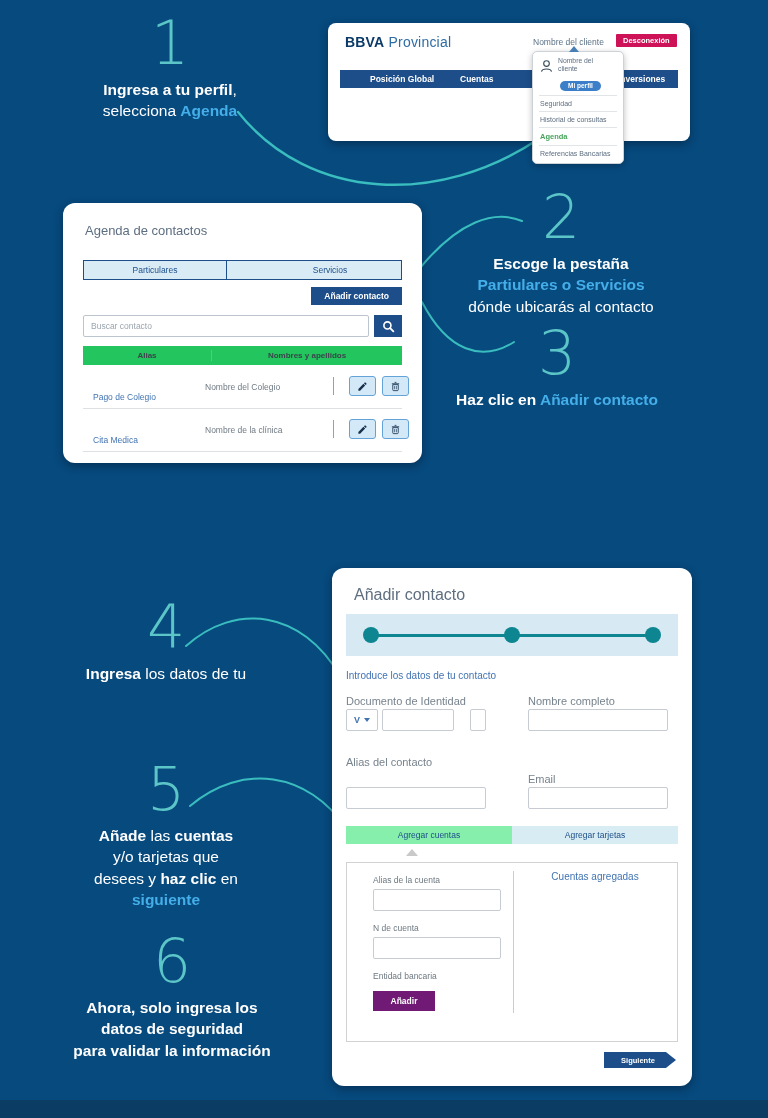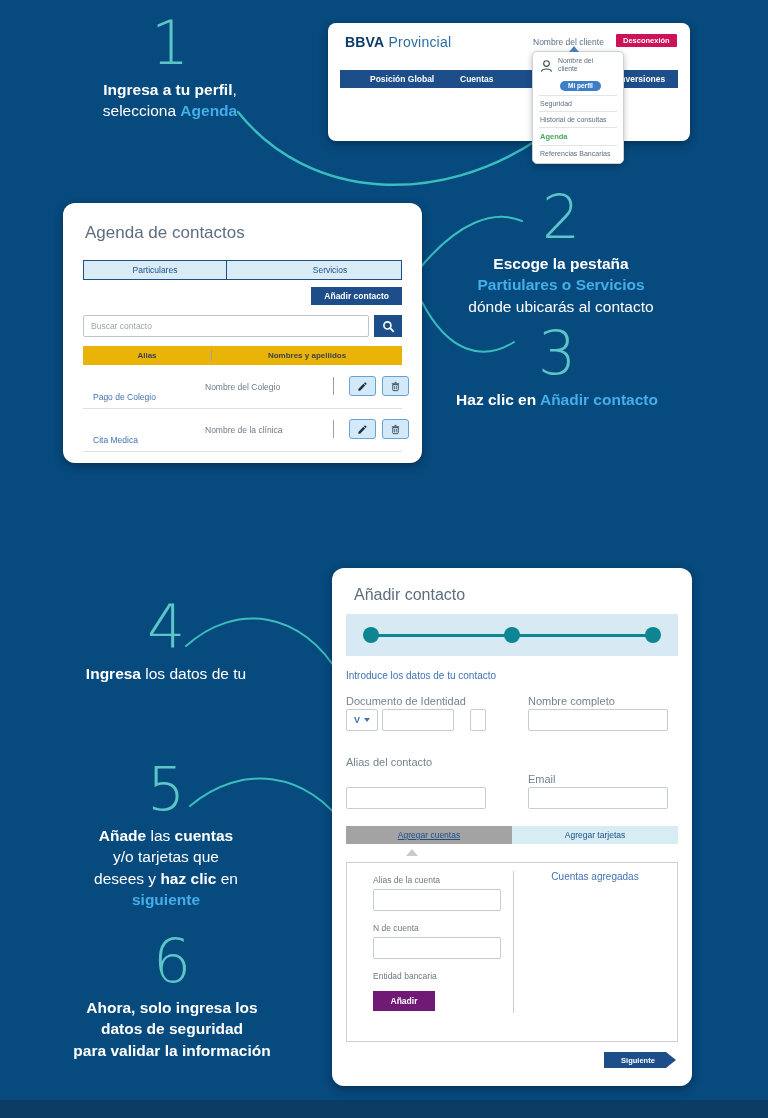--- a/index.html
+++ b/index.html
@@ -33,30 +33,30 @@
   .dd-pointer{position:absolute;left:36px;top:-6px;width:0;height:0;border-left:5px solid transparent;border-right:5px solid transparent;border-bottom:6px solid #4a7fb5;}
   .dd-user{display:flex;align-items:flex-start;}
   .dd-user svg{flex:0 0 auto;margin-top:1px;}
   .dd-user-name{font-size:6.8px;color:#5d6e80;line-height:1.25;margin-left:4px;width:44px;}
   .dd-pill{display:inline-block;margin:2px 0 4px 21px;background:#3d7ec9;color:#fff;font-size:6.5px;font-weight:bold;padding:1.5px 8px;border-radius:7px;cursor:pointer;}
   .dd-item{border-top:1px solid #e2e5e8;font-size:7px;color:#5d6e80;padding:4px 1px;cursor:pointer;}
   .dd-item.active{color:#48a45c;font-weight:bold;font-size:7.5px;}
 
   
   .agenda-card{left:63px;top:203px;width:359px;height:260px;}
-  .card-title{position:absolute;left:22px;top:20px;font-size:17px;color:#5d6e80;}
+  .card-title{position:absolute;left:22px;top:20px;font-size:13px;color:#5d6e80;}
   .ag-tabs{position:absolute;left:20px;top:57px;width:319px;height:20px;display:flex;border:1px solid #1d4e89;background:#d9ecf6;box-sizing:border-box;gap:32px;}
   .ag-tab{flex:1;text-align:center;line-height:18px;font-size:8.5px;color:#1d4e89;cursor:pointer;}
   .ag-tab:first-child{border-right:1px solid #1d4e89;}
   .ag-add-btn{position:absolute;right:20px;top:84px;background:#1d4e89;color:#fff;font-size:8.5px;font-weight:bold;border:none;padding:4px 13px;cursor:pointer;}
   .ag-search{position:absolute;left:20px;top:112px;width:319px;height:22px;}
   .ag-search input{position:absolute;left:0;top:0;width:286px;height:22px;border:1px solid #bcc5cd;border-radius:2px;box-sizing:border-box;font-size:8.5px;color:#444;padding:0 7px;outline:none;}
   .ag-search input::placeholder{color:#9aa5ae;}
   .ag-search-btn{position:absolute;right:0;top:0;width:28px;height:22px;background:#1d4e89;border:none;cursor:pointer;display:flex;align-items:center;justify-content:center;}
-  .ag-thead{position:absolute;left:20px;top:143px;width:319px;height:19px;background:#eab308;display:flex;align-items:center;}
+  .ag-thead{position:absolute;left:20px;top:143px;width:319px;height:19px;background:#22c55e;display:flex;align-items:center;}
   .ag-th{font-size:8px;font-weight:bold;color:#3c444b;text-align:center;}
   .ag-th1{width:128px;border-right:1px solid #9aa0a6;height:11px;line-height:11px;}
   .ag-th2{flex:1;height:11px;line-height:11px;}
   .ag-row{position:absolute;left:20px;width:319px;height:43px;border-bottom:1px solid #dde1e4;}
   .ag-row1{top:162px;} .ag-row2{top:205px;}
   .ag-alias{position:absolute;left:10px;top:27px;font-size:8.5px;color:#4173b3;}
   .ag-name{position:absolute;left:122px;top:17px;font-size:8.5px;color:#6f7a84;}
   .ag-pipe{position:absolute;left:250px;top:12px;width:1px;height:18px;background:#9aa0a6;}
   .icon-btn{position:absolute;top:11px;width:27px;height:20px;background:#d4e9f8;border:1px solid #63a3d8;border-radius:3px;cursor:pointer;display:flex;align-items:center;justify-content:center;padding:0;box-sizing:border-box;}
   .btn-edit{left:266px;} .btn-del{left:299px;}
@@ -69,21 +69,21 @@
   .progress-dot{position:absolute;top:13px;width:16px;height:16px;border-radius:50%;background:#0e8691;}
   .pd1{left:17px;} .pd2{left:158px;} .pd3{left:299px;}
   .fc-intro{position:absolute;left:14px;top:102px;font-size:10px;color:#4173b3;}
   .fc-label{position:absolute;font-size:11px;color:#77838d;}
   .fc-input{position:absolute;height:22px;border:1px solid #c6ccd2;border-radius:2px;box-sizing:border-box;background:#fff;outline:none;font-size:9px;padding:0 5px;}
   .doc-select{position:absolute;left:14px;top:141px;width:32px;height:22px;border:1px solid #c6ccd2;border-radius:2px;box-sizing:border-box;display:flex;align-items:center;justify-content:center;gap:4px;cursor:pointer;background:#fff;}
   .doc-select .v{font-size:9px;color:#4173b3;font-weight:bold;}
   .caret{width:0;height:0;border-left:3.5px solid transparent;border-right:3.5px solid transparent;border-top:4px solid #4173b3;}
   .fc-tabs{position:absolute;left:14px;top:258px;width:332px;height:18px;display:flex;}
   .fc-tab{flex:1;text-align:center;line-height:18px;font-size:8.5px;color:#1d4e89;cursor:pointer;}
-  .fc-tab.active{background:#a3a3a3;text-decoration:underline;}
+  .fc-tab.active{background:#86efac;}
   .fc-tab.inactive{background:#d8ecf3;}
   .tab-pointer{position:absolute;left:74px;top:281px;width:0;height:0;border-left:6px solid transparent;border-right:6px solid transparent;border-bottom:7px solid #c9c9c9;}
   .fc-panel{position:absolute;left:14px;top:294px;width:332px;height:180px;border:1px solid #d2d2d2;box-sizing:border-box;}
   .fp-label{position:absolute;font-size:8.5px;color:#6d7880;}
   .fp-divider{position:absolute;left:166px;top:8px;width:1px;height:142px;background:#c9cdd1;}
   .fp-added{position:absolute;left:170px;top:8px;width:156px;text-align:center;font-size:10px;color:#4173b3;}
   .fp-add-btn{position:absolute;left:26px;top:128px;width:62px;height:20px;background:#701a75;color:#fff;font-size:8.5px;font-weight:bold;border:none;cursor:pointer;}
   .next-btn{position:absolute;right:16px;top:484px;width:72px;height:16px;background:#1d4e89;color:#fff;font-size:7.5px;font-weight:bold;border:none;cursor:pointer;clip-path:polygon(0 0,86% 0,100% 50%,86% 100%,0 100%);text-align:center;line-height:16px;padding-right:10px;box-sizing:border-box;}
 </style>
 </head>

